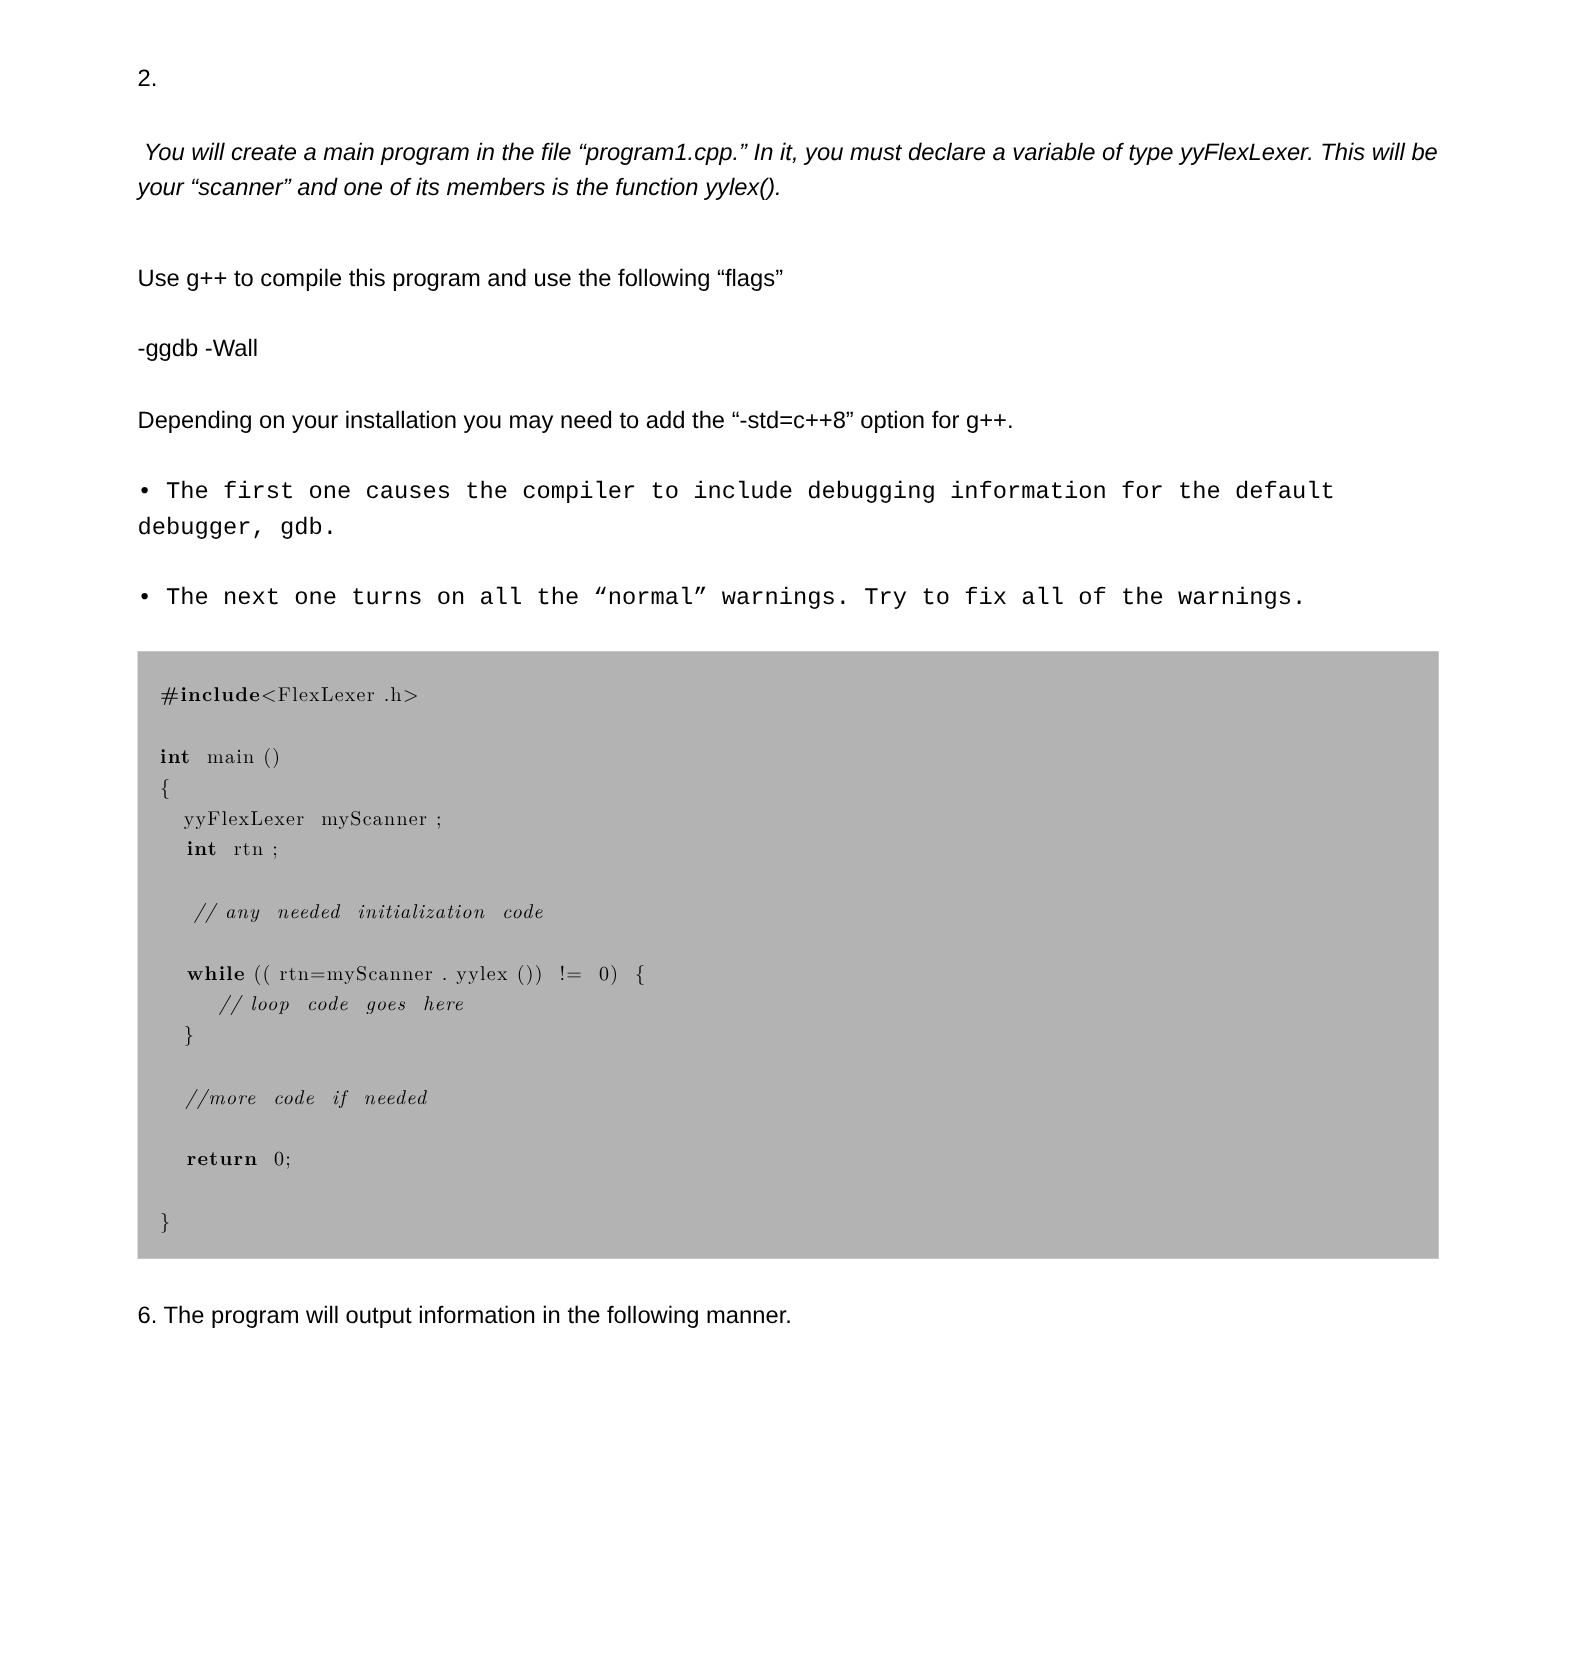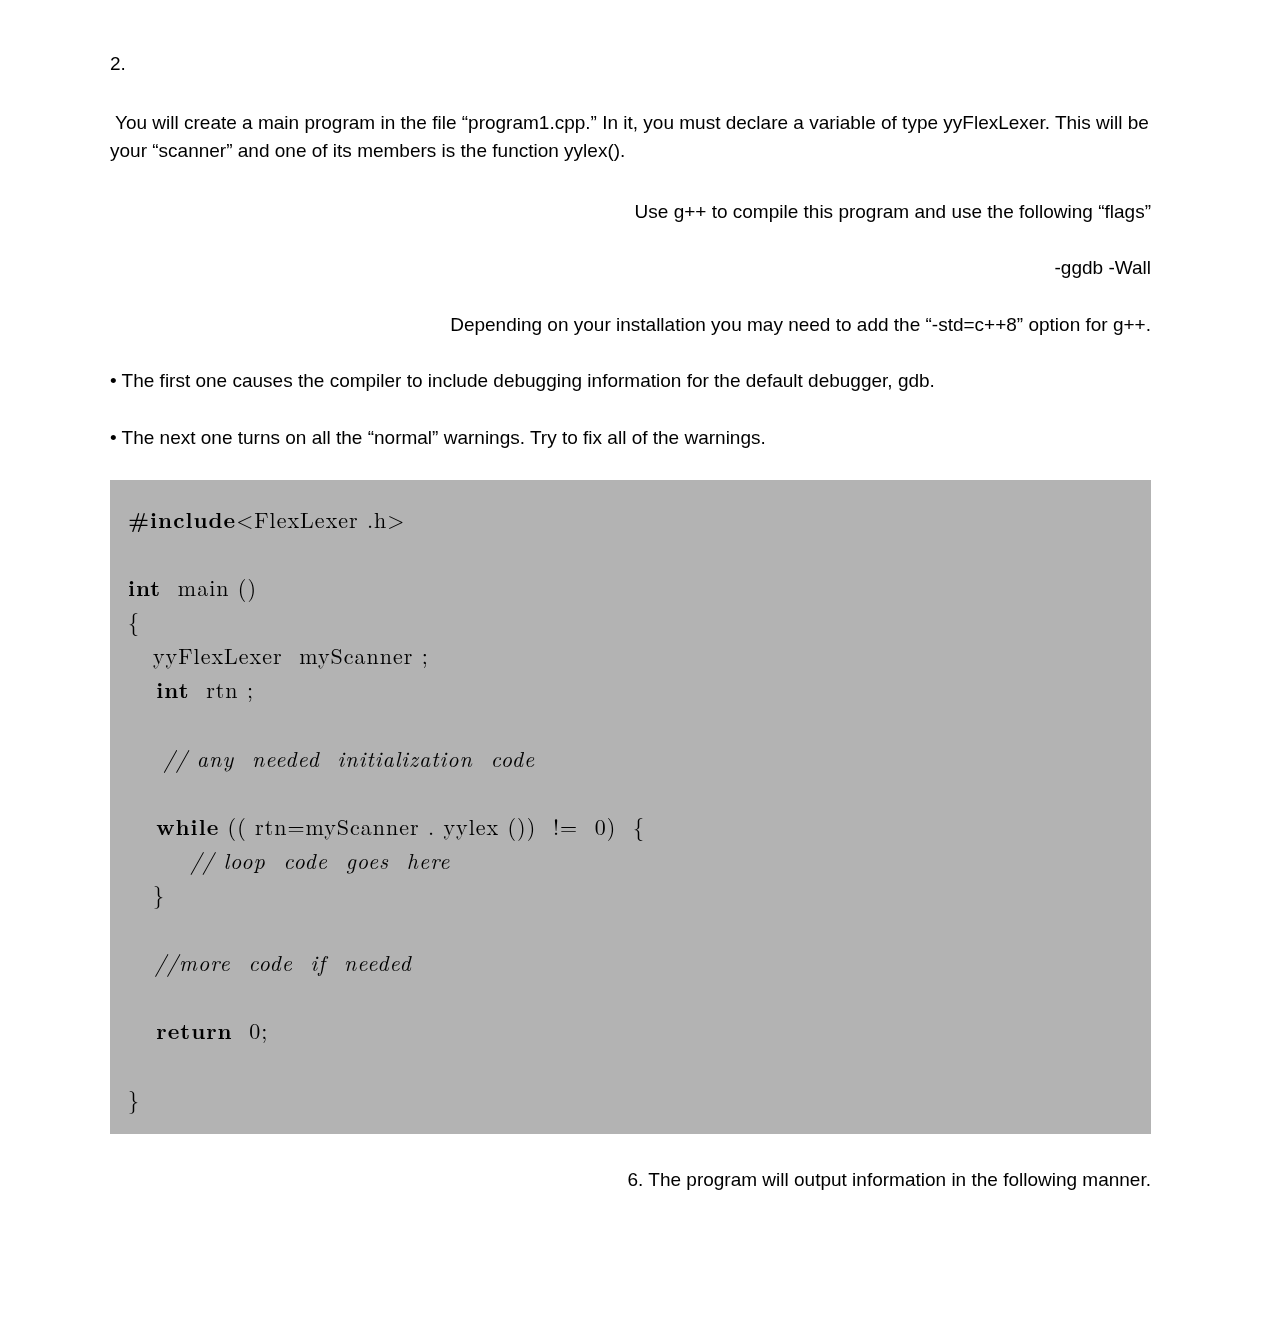--- a/index.html
+++ b/index.html
@@ -14,34 +14,35 @@
       color: #000;
       background: #fff;
       padding: 50px 110px 60px 110px;
       width: 1261px;
     }
     .section-number {
       margin-bottom: 30px;
     }
     .paragraph {
       margin-bottom: 28px;
-      text-align: right;
     }
     .paragraph-with-indent {
       text-indent: 5px;
-      margin-bottom: 32px;
+      margin-bottom: 44px;
+      font-style: italic;
     }
     .bullet-para {
       margin-bottom: 28px;
+      font-family: Liberation Mono, monospace;
     }
     .code-block {
       background: #b3b3b3;
       padding: 22px 18px 18px 18px;
       font-family: "Latin Modern Roman", "Computer Modern", Georgia, serif;
-      font-size: 22px;
+      font-size: 16px;
       line-height: 1.55;
       white-space: pre;
       margin-top: 8px;
       margin-bottom: 32px;
       letter-spacing: 1px;
     }
     .code-block .kw {
       font-weight: bold;
     }
     .code-block .cm {

